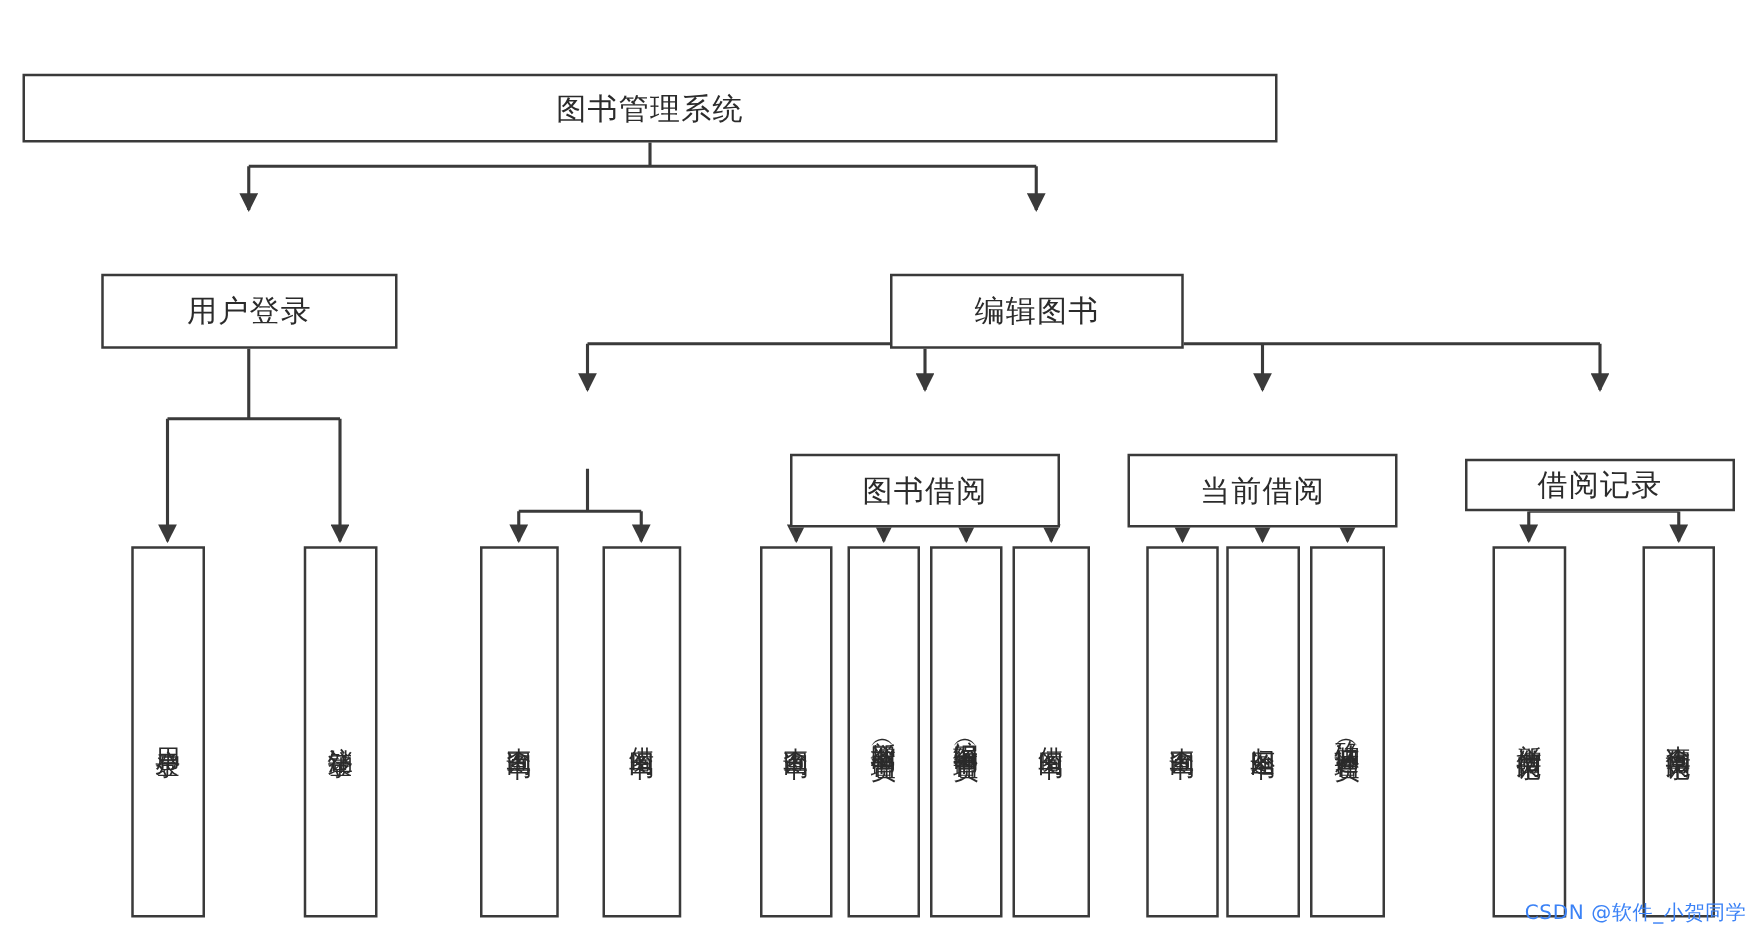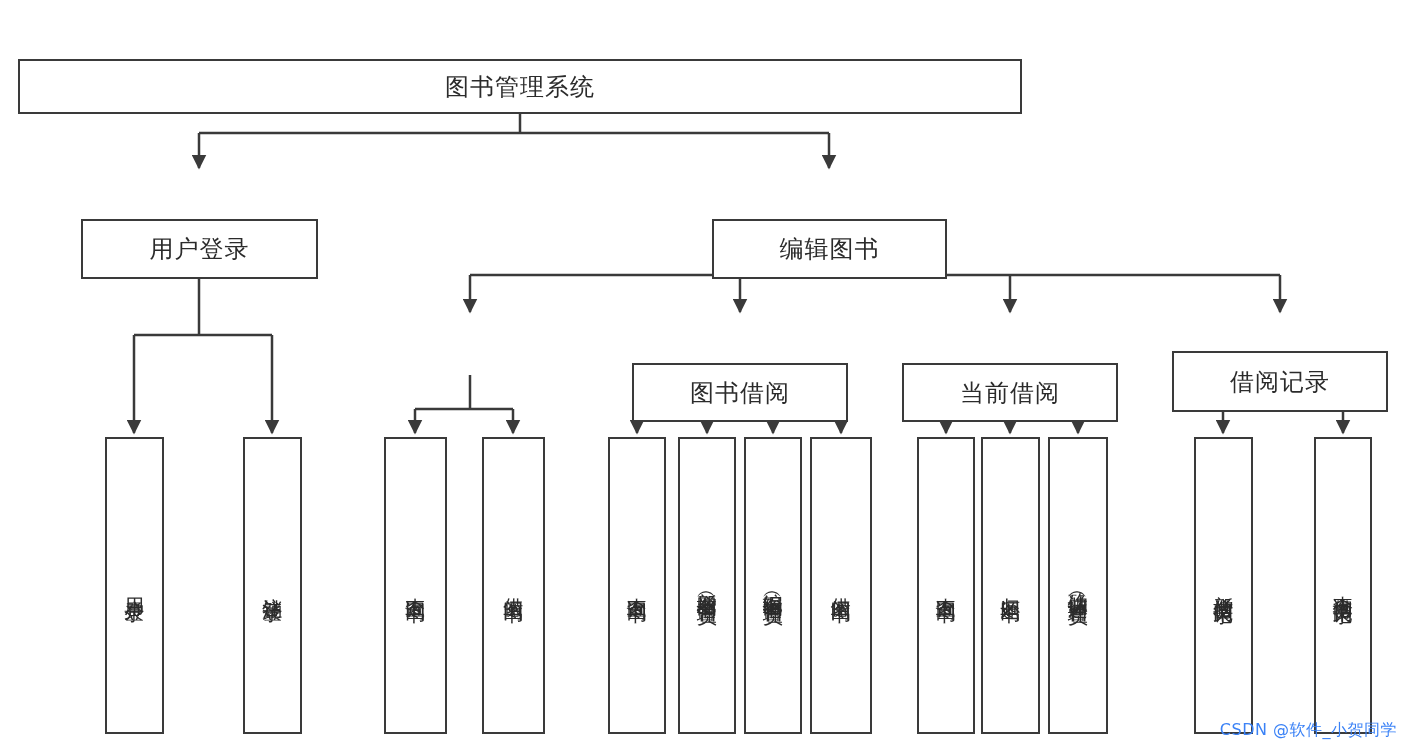--- a/index.html
+++ b/index.html
@@ -132,21 +132,21 @@
   <div class="node horiz" style="left:712px; top:172px; width:235px; height:60px;">
     <span class="hlabel">编辑图书</span>
   </div>
 
   <div class="node horiz" style="left:632px; top:316px; width:216px; height:59px;">
     <span class="hlabel">图书借阅</span>
   </div>
   <div class="node horiz" style="left:902px; top:316px; width:216px; height:59px;">
     <span class="hlabel">当前借阅</span>
   </div>
-  <div class="node horiz" style="left:1172px; top:304px; width:216px; height:61px;">
+  <div class="node horiz" style="left:1172px; top:320px; width:216px; height:42px;">
     <span class="hlabel">借阅记录</span>
   </div>
 
   <div class="node vert" style="left: 105px; top: 437px; width: 59px; height: 297px; padding-top: 143px;">
     <span class="vlabel">用户登录</span>
   </div>
   <div class="node vert" style="left: 243px; top: 437px; width: 59px; height: 297px; padding-top: 143px;">
     <span class="vlabel">注销登录</span>
   </div>
 

